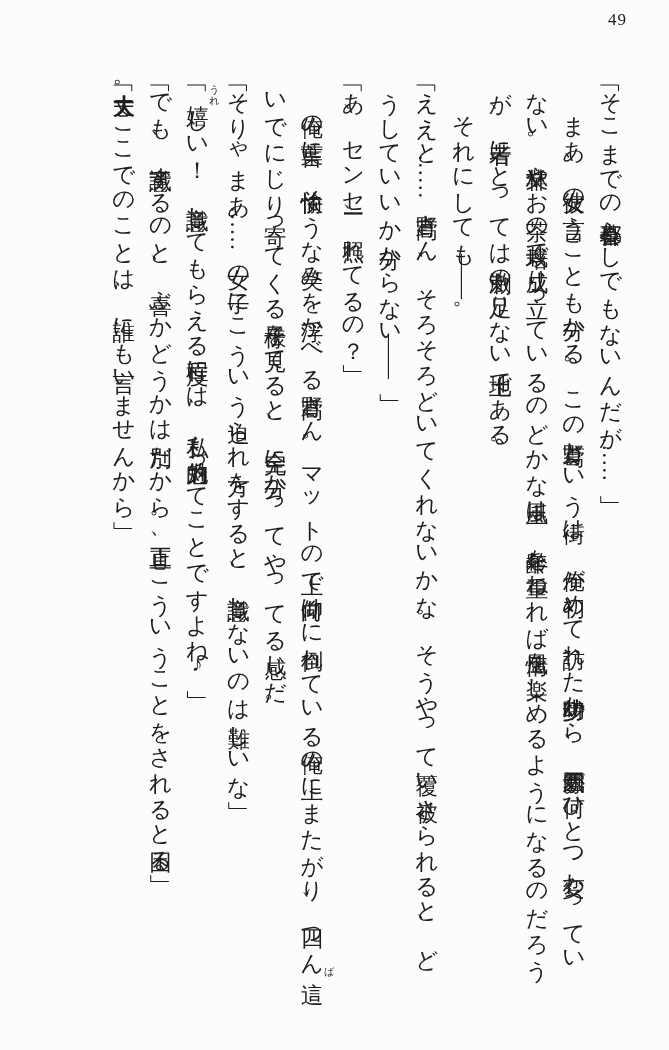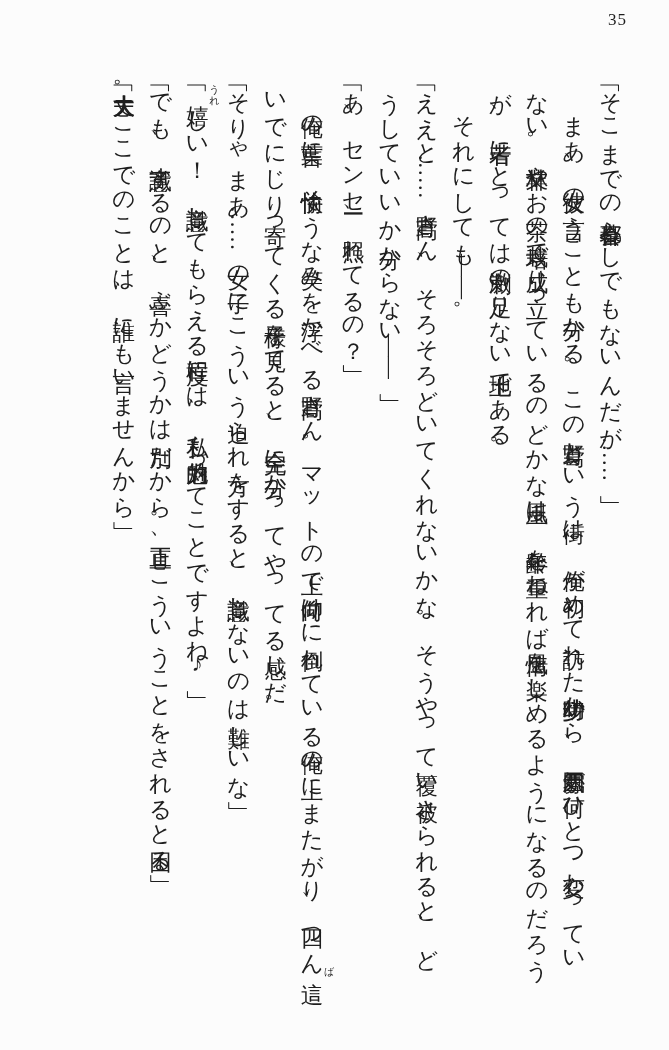--- a/index.html
+++ b/index.html
@@ -56,21 +56,21 @@
   ruby rt {
     font-size: 10px;
     letter-spacing: 0;
     color: #1e1e1e;
   }
 </style>
 </head>
 <body>
 
 <div class="book-page" style="background: rgb(252, 252, 252);">
-  <div class="page-number" style="color: rgb(30, 30, 30);">35</div>
+  <div class="page-number" style="color: rgb(30, 30, 30);">49</div>
   <div class="text-block" style="color: rgb(30, 30, 30);">
       <p>「そこまでの都会暮らしでもないんだが……」</p>
       <p class="indent">まあ、彼女の言うことも分かる。この葛野という街は、俺が初めて訪れた幼少時から、雰囲気が何ひとつ変わっていない。林業やお茶の栽培で成り立っているのどかな風土は、年齢を重ねれば風情を楽しめるようになるのだろうが、若者にとっては刺激の足りない土地である。</p>
       <p class="indent">それにしても——。</p>
       <p>「ええと……高野さん、そろそろどいてくれないかな。そうやって覆い被さられると、どうしていいか分からない——」</p>
       <p>「あ、センセー、照れてるの？」</p>
       <p class="indent">俺の言葉に、愉快そうな笑みを浮かべる高野さん。マットの上で仰向けに倒れている俺の上にまたがり、四つん<ruby>這<rt>ば</rt></ruby>いでにじり寄ってくる様子を見てると、完全に分かってやってる感じだ。</p>
       <p>「そりゃまあ……女の子にこういう迫られ方をすると、意識しないのは難しいな」</p>
       <p>「<ruby>嬉<rt>うれ</rt></ruby>しい！　意識してもらえる程度には、私も魅力的ってことですよね♪」</p>
       <p>「でも、意識するのと、喜ぶかどうかは別だから。正直、こういうことをされると困る」</p>

